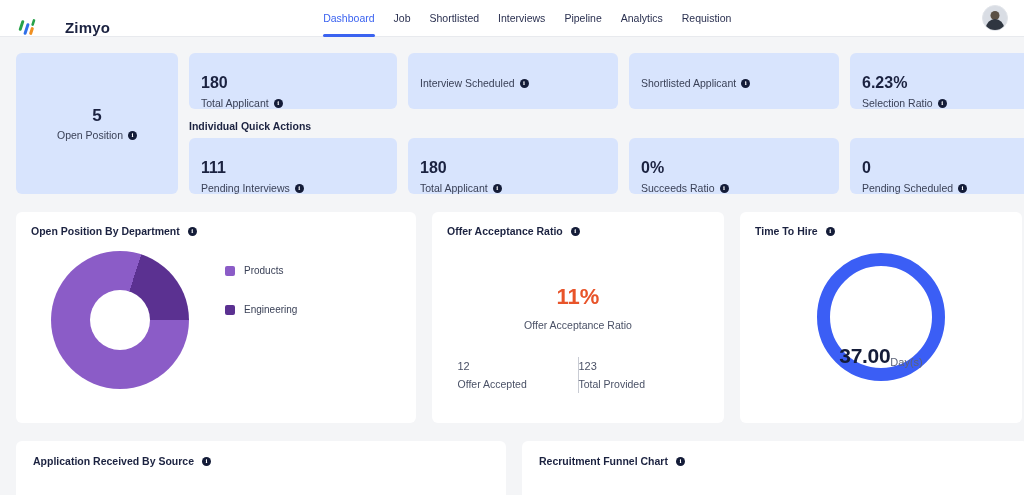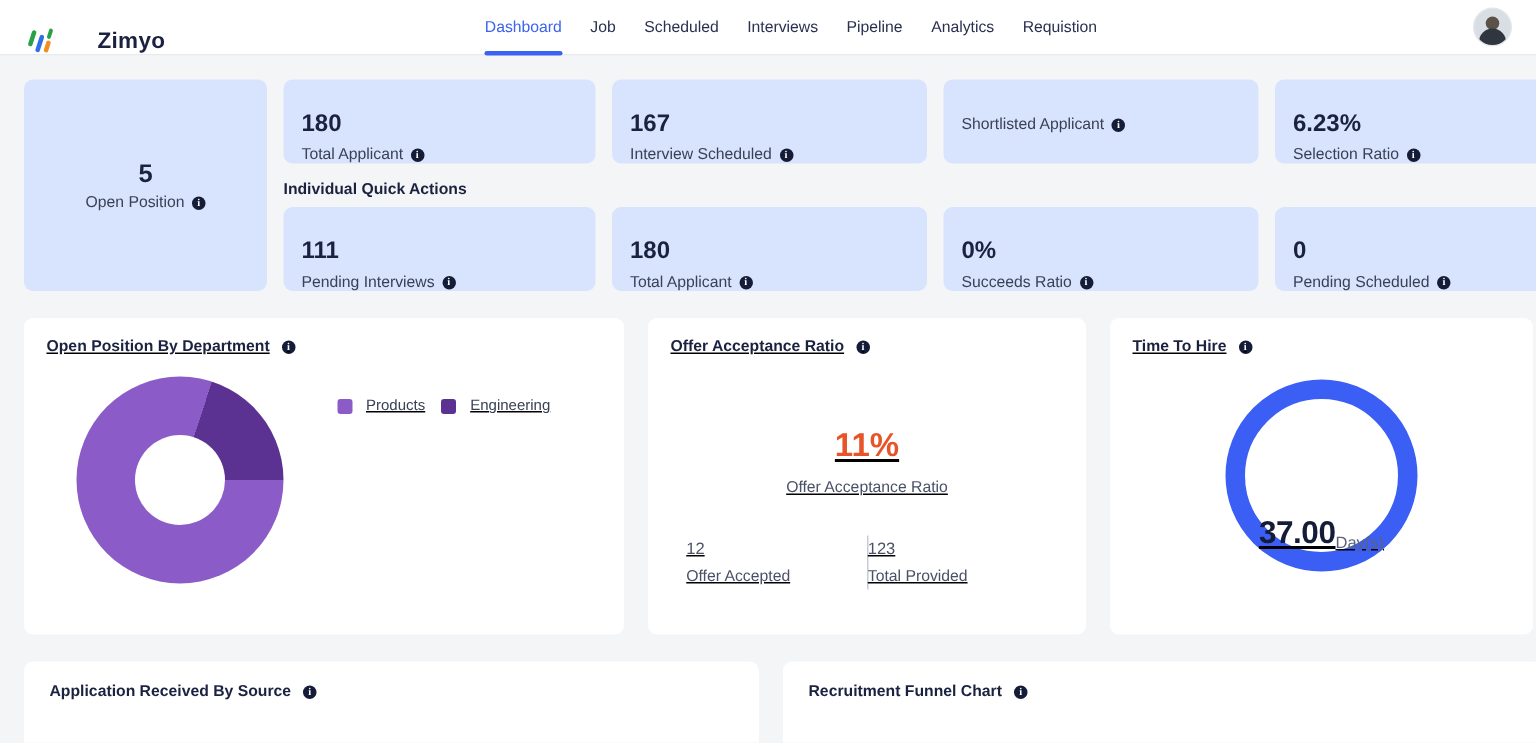--- a/index.html
+++ b/index.html
@@ -91,39 +91,38 @@
   .charts {
     display: grid;
     grid-template-columns: 400px 292px 282px;
     gap: 0 16px;
     padding: 18px 16px 0 16px;
   }
   .card-white {
     background: #ffffff; border-radius: 6px;
     height: 211px; padding: 13px 15px;
     position: relative;
-    text-decoration: underline;
   }
   .card-title {
     font-size: 10.5px; font-weight: bold; color: #1b2240;
     display: flex; align-items: center; gap: 8px;
   }
 
   
   .donut-wrap { display: flex; align-items: center; margin-top: 14px; }
   .donut {
     width: 138px; height: 138px; border-radius: 50%;
     margin-left: 20px; position: relative; flex: 0 0 auto;
   }
   .donut::after {
     content: ""; position: absolute; left: 50%; top: 50%;
     transform: translate(-50%,-50%);
     width: 60px; height: 60px; border-radius: 50%; background: #fff;
   }
-  .legend { margin-left: 36px; display: flex; gap: 11px; align-self: flex-start; margin-top: 14px; }
+  .legend { margin-left: 36px; display: flex; flex-direction: column; gap: 28px; align-self: flex-start; margin-top: 14px; }
   .legend-row { display: flex; align-items: center; gap: 9px; font-size: 10px; color: #3a4157; }
   .swatch { width: 10px; height: 10px; border-radius: 2px; flex: 0 0 auto; }
 
   
   .oa-center { text-align: center; margin-top: 48px; }
   .oa-pct { font-size: 22px; font-weight: bold; color: #e8542a; line-height: 24px; }
   .oa-sub { font-size: 10.5px; color: #4a5166; margin-top: 10px; }
   .oa-split { display: flex; align-items: center; justify-content: center; margin-top: 26px; }
   .oa-col { width: 120px; text-align: left; }
   .oa-num { font-size: 11px; color: #4a5166; }
@@ -163,21 +162,21 @@
       <rect x="7" y="5" width="3" height="12" rx="1.4" fill="#2f6fe8" transform="rotate(18 8.5 11)"></rect>
       <rect x="12" y="9" width="3" height="8" rx="1.4" fill="#f09022" transform="rotate(18 13.5 13)"></rect>
       <rect x="14" y="1" width="2.6" height="7" rx="1.3" fill="#27a24a" transform="rotate(18 15.3 4.5)"></rect>
     </svg>
     <span class="brand-name">Zimyo</span>
   </div>
 
   <div class="nav">
     <div class="nav-item active">Dashboard</div>
     <div class="nav-item">Job</div>
-    <div class="nav-item">Scheduled</div>
+    <div class="nav-item">Shortlisted</div>
     <div class="nav-item">Interviews</div>
     <div class="nav-item">Pipeline</div>
     <div class="nav-item">Analytics</div>
     <div class="nav-item">Requistion</div>
   </div>
 
   <div class="avatar">
     <div class="head"></div>
     <div class="body"></div>
   </div>
@@ -195,21 +194,20 @@
 
   <div class="card-blue" style="grid-column:2;grid-row:1">
     <div class="stat-value">180</div>
     <div class="stat-label">
       <span>Total Applicant</span>
       <span class="info">i</span>
     </div>
   </div>
 
   <div class="card-blue" style="grid-column:3;grid-row:1">
-    <div class="stat-value">167</div>
     <div class="stat-label">
       <span>Interview Scheduled</span>
       <span class="info">i</span>
     </div>
   </div>
 
   <div class="card-blue" style="grid-column:4;grid-row:1">
     <div class="stat-label">
       <span>Shortlisted Applicant</span>
       <span class="info">i</span>

